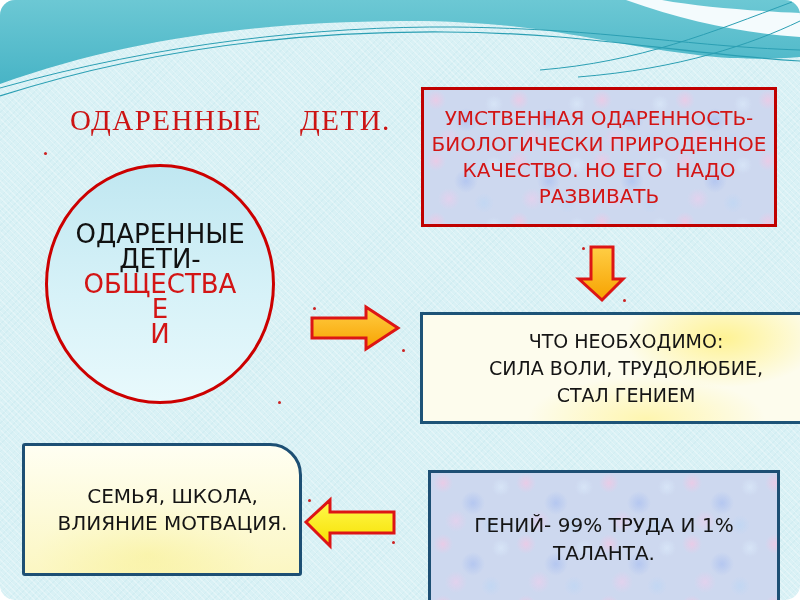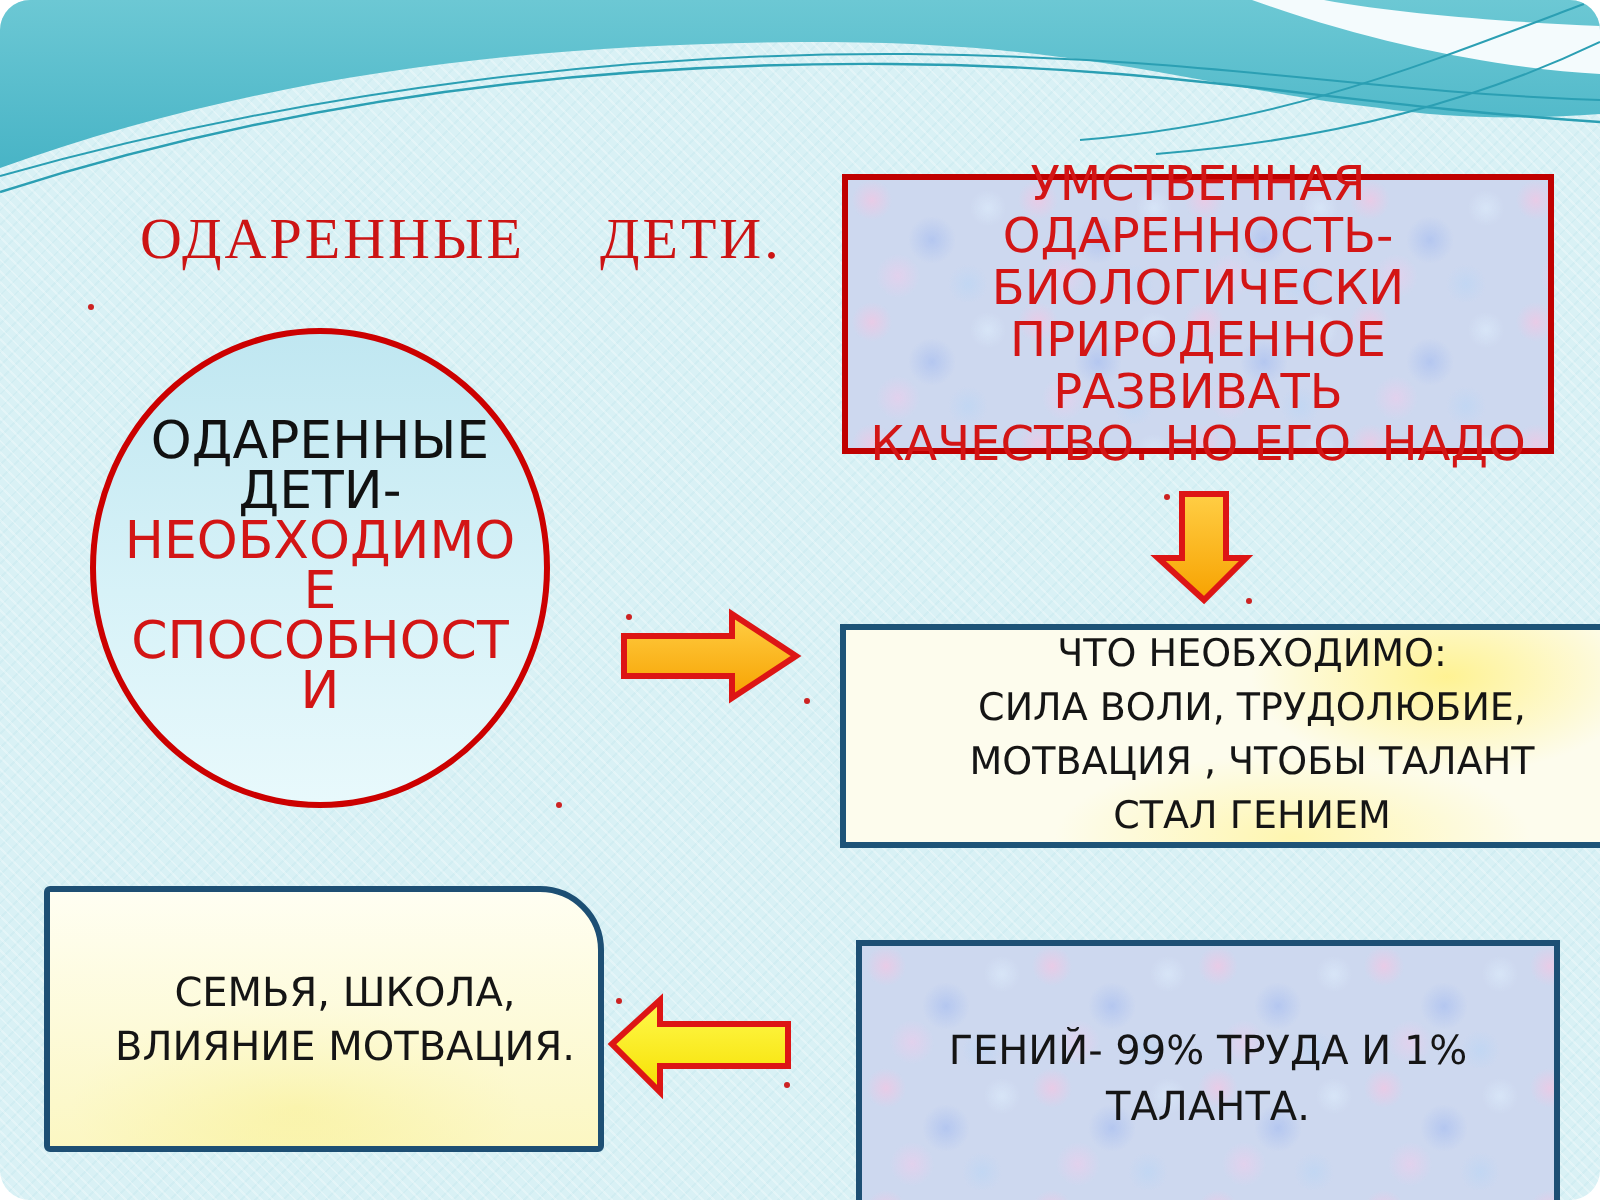--- a/index.html
+++ b/index.html
@@ -27,21 +27,21 @@
   }
 
   .ln{white-space:pre-wrap;text-align:center;}
 
   .box{position:absolute;display:flex;flex-direction:column;justify-content:center;
        align-items:center;box-sizing:border-box;z-index:2;}
 
   .top-right-box{
     left:421px;top:87px;width:356px;height:140px;
     border:3px solid #c00000;
-    color:#d31515;font-size:24px;line-height:26px;font-weight:500;
+    color:#d31515;font-size:20px;line-height:26px;font-weight:500;
   }
   .mottled{
     background-color:#cdd8ef;
     background-image:
       radial-gradient(circle 9px  at 12px 10px, rgba(241,199,228,.75), transparent 10px),
       radial-gradient(circle 11px at 42px 30px, rgba(176,196,240,.85), transparent 12px),
       radial-gradient(circle 8px  at 70px 14px, rgba(216,230,248,.9),  transparent 9px),
       radial-gradient(circle 10px at 25px 48px, rgba(236,206,236,.65), transparent 11px),
       radial-gradient(circle 9px  at 60px 52px, rgba(190,214,244,.75), transparent 10px);
     background-size:83px 61px;
@@ -103,51 +103,49 @@
     <path d="M0,88 C160,43 320,26 455,27 C610,29 680,46 800,50" fill="none" stroke="#2b9fb3" stroke-width="1"></path>
     <path d="M540,70 C640,62 712,32 792,2" fill="none" stroke="#2b9fb3" stroke-width="1"></path>
     <path d="M578,77 C680,69 752,44 800,21" fill="none" stroke="#2b9fb3" stroke-width="1"></path>
   </svg>
 
   <div class="title">ОДАРЕННЫЕ  ДЕТИ.</div>
 
   <div class="box top-right-box mottled">
     <div class="ln">УМСТВЕННАЯ ОДАРЕННОСТЬ-</div>
     <div class="ln">БИОЛОГИЧЕСКИ ПРИРОДЕННОЕ</div>
+    <div class="ln">КАЧЕСТВО. НО ЕГО  НАДО</div>
     <div class="ln">РАЗВИВАТЬ</div>
-    <div class="ln">КАЧЕСТВО. НО ЕГО  НАДО</div>
   </div>
 
   <div class="box ellipse">
     <div class="ln">ОДАРЕННЫЕ</div>
     <div class="ln">ДЕТИ-</div>
-    <div class="ln red">НЕОБХОДИМО</div>
+    <div class="ln red">ОБЩЕСТВА</div>
     <div class="ln red">Е</div>
-    <div class="ln red">СПОСОБНОСТ</div>
     <div class="ln red">И</div>
   </div>
 
   <svg class="arrow" style="left:308px;top:301px" width="96" height="54" viewBox="0 0 96 54" aria-hidden="true">
     <defs>
       <linearGradient id="orangeGrad" x1="0" y1="0" x2="0" y2="1">
         <stop offset="0" stop-color="#ffce45"></stop>
         <stop offset="1" stop-color="#f7a200"></stop>
       </linearGradient>
     </defs>
     <polygon points="4,17 58,17 58,6 90,27 58,48 58,37 4,37" fill="url(#orangeGrad)" stroke="#dd1515" stroke-width="3"></polygon>
   </svg>
 
   <svg class="arrow" style="left:575px;top:243px" width="54" height="62" viewBox="0 0 54 62" aria-hidden="true">
     <polygon points="16,4 38,4 38,36 48,36 27,57 4,36 16,36" fill="url(#orangeGrad)" stroke="#dd1515" stroke-width="3"></polygon>
   </svg>
 
   <div class="box middle-box">
     <div class="ln">ЧТО НЕОБХОДИМО:</div>
     <div class="ln">СИЛА ВОЛИ, ТРУДОЛЮБИЕ,</div>
-    <div class="ln">МОТВАЦИЯ , ЧТОБЫ ТАЛАНТ</div>
     <div class="ln">СТАЛ ГЕНИЕМ</div>
   </div>
 
   <div class="box bottom-left-box">
     <div class="ln">СЕМЬЯ, ШКОЛА,</div>
     <div class="ln">ВЛИЯНИЕ МОТВАЦИЯ.</div>
   </div>
 
   <svg class="arrow" style="left:300px;top:494px" width="98" height="56" viewBox="0 0 98 56" aria-hidden="true">
     <defs>

